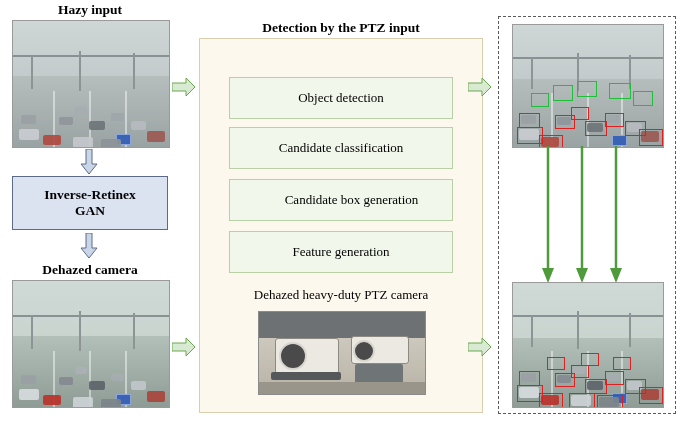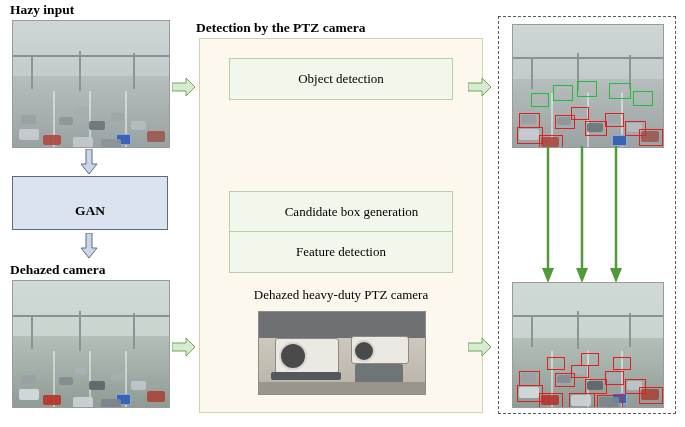--- a/index.html
+++ b/index.html
@@ -19,21 +19,21 @@
     position: absolute;
     left: 0; top: 0;
     width: 685px;
     height: 427px;
   }
   
   .title {
     position: absolute;
     font-weight: bold;
     font-size: 13.5px;
-    text-align: left;
+    text-align: center;
     white-space: nowrap;
   }
   #title-hazy   { left: 10px;  top: 2px;  width: 160px; }
   #title-center { left: 196px; top: 20px; width: 290px; }
   #title-detected { left: 490px; top: 0px; width: 190px; }
   #title-dehazed { left: 10px; top: 262px; width: 160px; }
 
   
   .photo {
     position: absolute;
@@ -113,23 +113,23 @@
     width: 224px;
     height: 42px;
     background: #f1f7ea;
     border: 1px solid #b9cfa5;
     box-sizing: border-box;
     display: flex;
     align-items: center;
     justify-content: center;
     font-size: 13px;
   }
-  #step-0 { top: 19px; }
+  #step-0 { top: 38px; }
   #step-1 { top: 88px; }
-  #step-2 { top: 152px; padding-left: 21px; }
+  #step-2 { top: 140px; padding-left: 21px; }
   #step-3 { top: 192px; }
 
   #camera-caption {
     position: absolute;
     left: 20px; top: 248px;
     width: 242px;
     text-align: center;
     font-size: 13px;
   }
   #camera-photo {
@@ -196,21 +196,21 @@
   #long-1 { left: 541px; top: 146px; }
   #long-2 { left: 575px; top: 146px; }
   #long-3 { left: 609px; top: 146px; }
 </style>
 </head>
 <body>
 
 <div class="canvas">
 
   <div class="title" id="title-hazy">Hazy input</div>
-  <div class="title" id="title-center">Detection by the PTZ camera</div>
+  <div class="title" id="title-center">Detection by the PTZ input</div>
   <div class="title" id="title-dehazed">Dehazed camera</div>
 
   <div class="photo hazy" id="photo-hazy">
     <div class="sky"></div>
     <div class="road"></div>
     <div class="gantry" style="left:0; top:34px; width:156px;"></div>
     <div class="pole" style="left:18px; top:34px; height:34px;"></div>
     <div class="pole" style="left:66px; top:30px; height:40px;"></div>
     <div class="pole" style="left:120px; top:32px; height:36px;"></div>
     <div class="lane" style="left:40px; top:70px; width:2px; height:56px;"></div>
@@ -231,21 +231,21 @@
   </div>
 
   <div class="arrow" id="arrow-gan-down">
     <svg width="18" height="26" viewBox="0 0 18 26">
       <polygon points="6,0 12,0 12,15 17,15 9,25 1,15 6,15" fill="#c9d6e8" stroke="#5d6a86" stroke-width="1"></polygon>
     </svg>
   </div>
 
   <div id="gan-box">
     <div>
-      <br>
+      <span>Inverse-Retinex</span><br>
       <span>GAN</span>
     </div>
   </div>
 
   <div class="arrow" id="arrow-gan-down2">
     <svg width="18" height="26" viewBox="0 0 18 26">
       <polygon points="6,0 12,0 12,15 17,15 9,25 1,15 6,15" fill="#c9d6e8" stroke="#5d6a86" stroke-width="1"></polygon>
     </svg>
   </div>
 
@@ -281,25 +281,28 @@
   <div class="arrow arrow-green" id="arrow-dehaze-center">
     <svg width="24" height="20" viewBox="0 0 24 20">
       <polygon points="0,6 14,6 14,1 23,10 14,19 14,14 0,14" fill="#d9ead3" stroke="#6aa84f" stroke-width="1"></polygon>
     </svg>
   </div>
 
   <div id="center-panel">
     <div class="step-box" id="step-0">
       <span>Object detection</span>
     </div>
+    <div class="step-box" id="step-1">
+      <span>Candidate classification</span>
+    </div>
     <div class="step-box" id="step-2">
       <span>Candidate box generation</span>
     </div>
     <div class="step-box" id="step-3">
-      <span>Feature detection</span>
+      <span>Feature generation</span>
     </div>
 
     <div id="camera-caption">Dehazed heavy-duty PTZ camera</div>
 
     <div id="camera-photo">
       <div class="cam-dark" style="left:0; top:0; width:166px; height:26px; background:#6d7174; border-radius:0;"></div>
       <div class="cam-body" style="left:16px; top:26px; width:62px; height:34px;"></div>
       <div class="cam-lens" style="left:20px; top:30px; width:24px; height:24px;"></div>
       <div class="cam-dark" style="left:12px; top:60px; width:70px; height:8px;"></div>
       <div class="cam-body" style="left:92px; top:24px; width:56px; height:26px;"></div>

